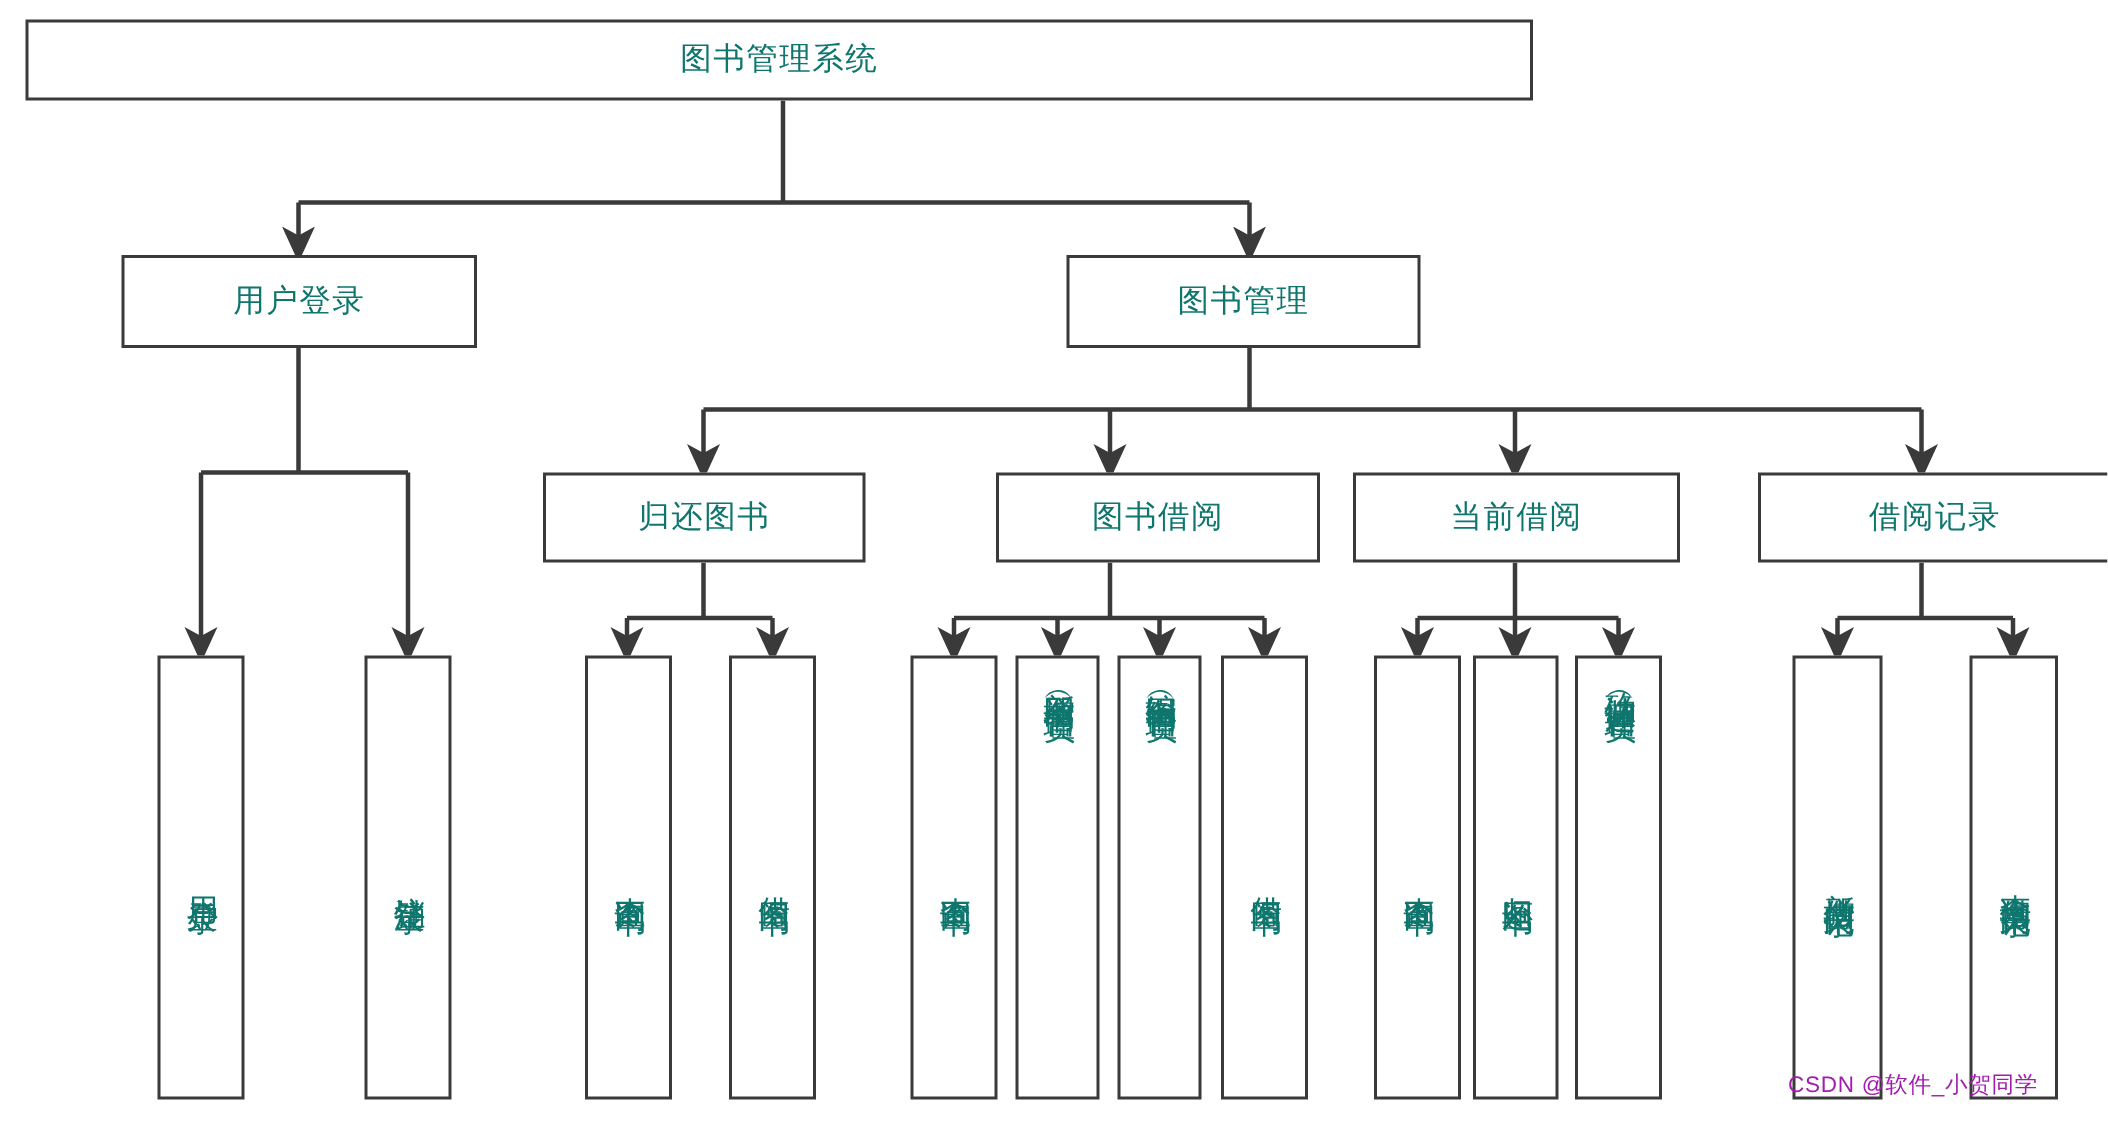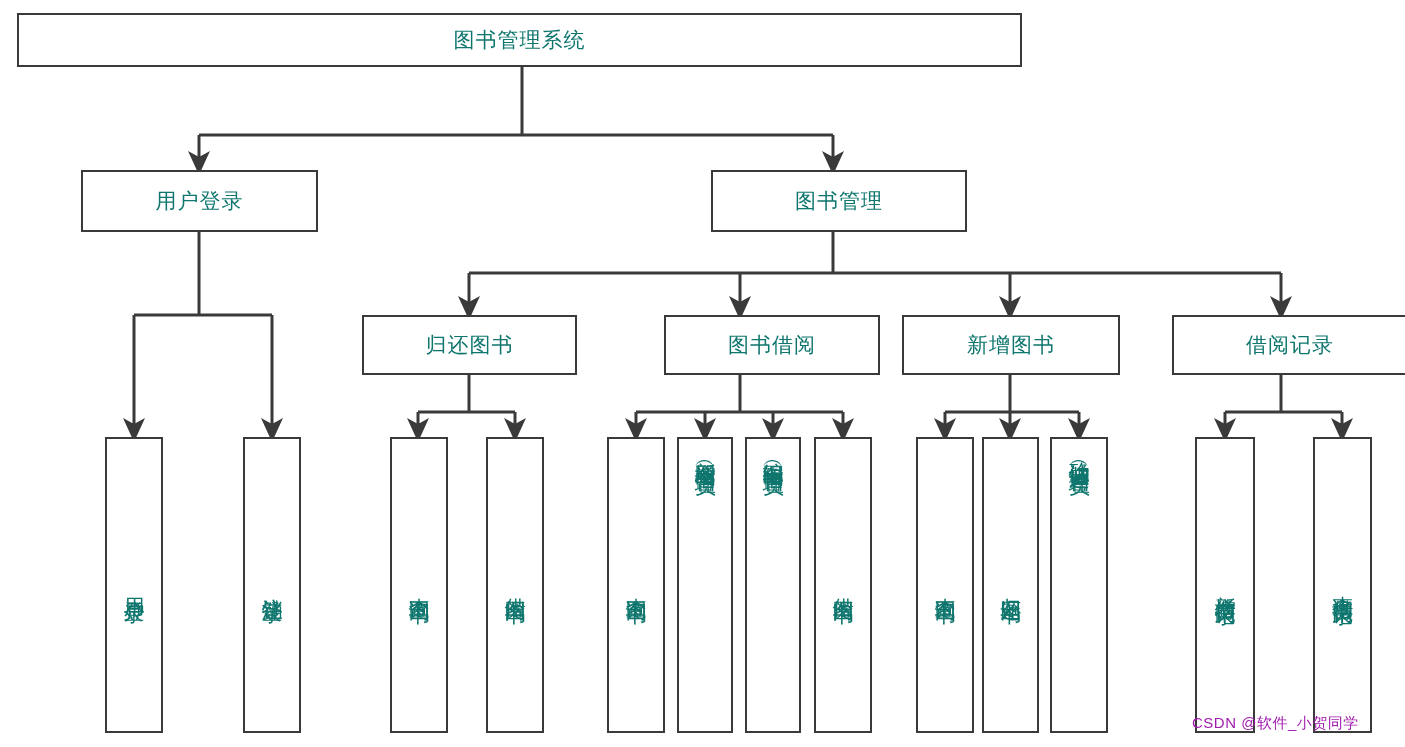--- a/index.html
+++ b/index.html
@@ -126,34 +126,34 @@
   </svg>
 
   <div class="node horizontal" style="left:17px; top:13px; width:1005px; height:54px;">
     <span class="label">图书管理系统</span>
   </div>
 
   <div class="node horizontal" style="left:81px; top:170px; width:237px; height:62px;">
     <span class="label">用户登录</span>
   </div>
 
-  <div class="node horizontal" style="left:711px; top:170px; width:256px; height:62px;align-items:center;">
+  <div class="node horizontal" style="left:711px; top:170px; width:236px; height:62px;align-items:center;">
     <span class="label">图书管理</span>
   </div>
 
   <div class="node horizontal" style="left:362px; top:315px; width:215px; height:60px;">
     <span class="label">归还图书</span>
   </div>
 
   <div class="node horizontal" style="left:632px; top:315px; width:216px; height:60px;margin-left:32px;">
     <span class="label">图书借阅</span>
   </div>
 
   <div class="node horizontal" style="left:902px; top:315px; width:218px; height:60px;">
-    <span class="label">新增图书</span>
+    <span class="label">当前借阅</span>
   </div>
 
   <div class="node horizontal" style="left:1172px; top:315px; width:236px; height:60px;">
     <span class="label">借阅记录</span>
   </div>
 
   <div class="node vertical centered" style="left:105px; top:437px; width:58px; height:296px;">
     <span class="label">用户登录</span>
   </div>
 

